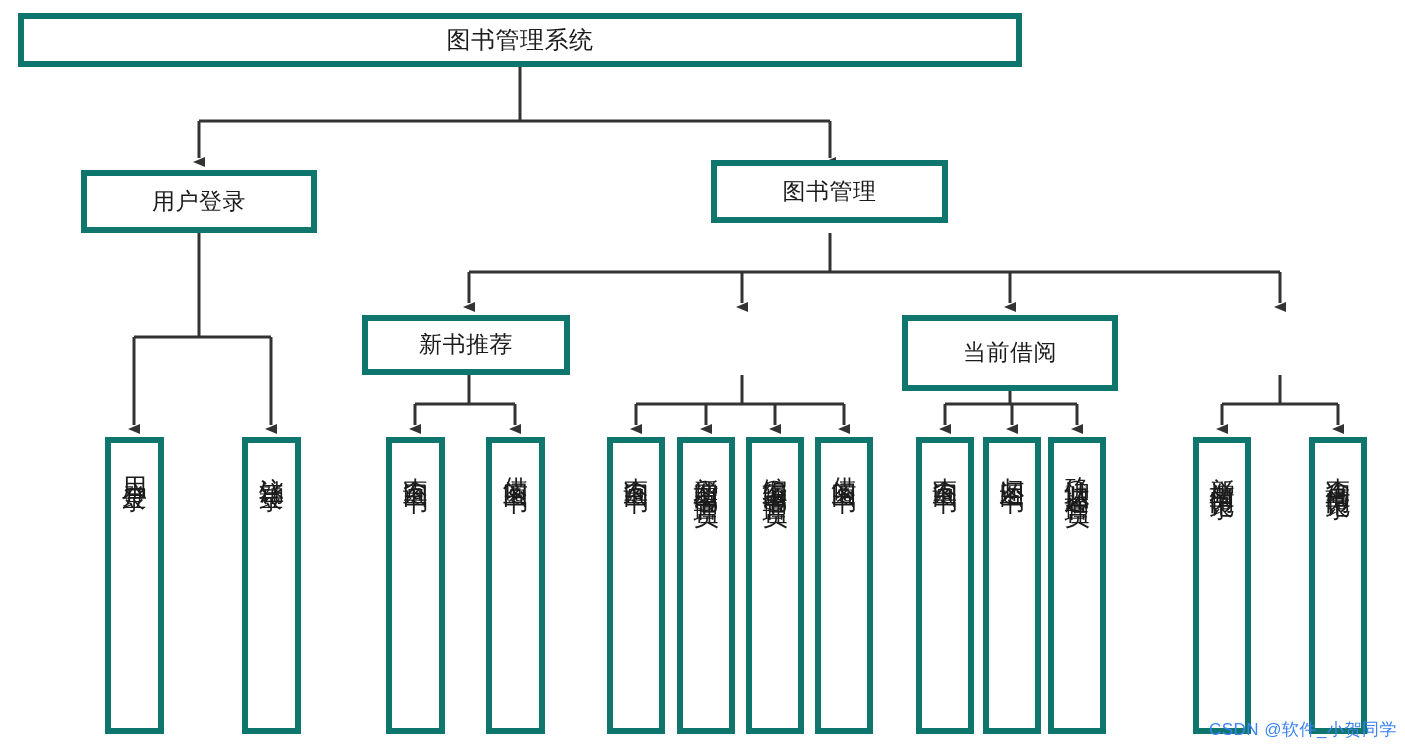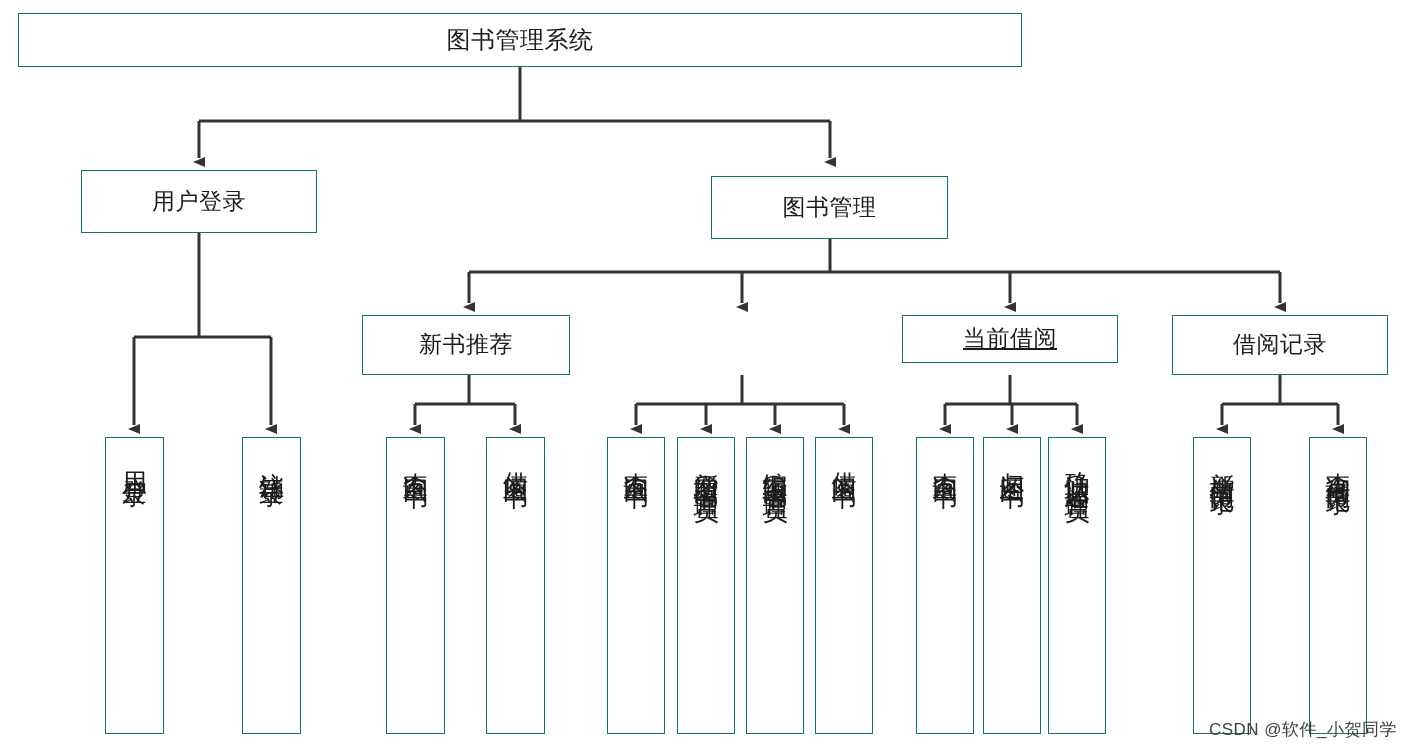--- a/index.html
+++ b/index.html
@@ -20,21 +20,21 @@
     position:absolute;
     left:0; top:0;
     width:1405px; height:747px;
     pointer-events:none;
   }
   
   .node{
     position:absolute;
     box-sizing:border-box;
     background:#ffffff;
-    border:1px solid #0f766e;
+    border:6px solid #0f766e;
     display:flex;
     align-items:center;
     justify-content:center;
     color:#1b1b1b;
     z-index:3;
   }
   .node .lbl{
     display:block;
     line-height:1.18;
     letter-spacing:0.5px;
@@ -60,21 +60,21 @@
     white-space:normal;
     max-height:278px;
   }
   .v-node.tall .lbl{ max-height:282px; }
   
   #watermark{
     position:absolute;
     right:8px;
     bottom:6px;
     font-size:17px;
-    color:#404040;
+    color:#3b82f6;
     letter-spacing:0.5px;
     z-index:6;
     white-space:nowrap;
     font-family:"Liberation Sans","DejaVu Sans",sans-serif;
   }
 </style>
 </head>
 <body>
 
 <div id="canvas">
@@ -132,36 +132,33 @@
   </svg>
 
   <div class="node h-node root" style="left:18px; top:13px; width:1004px; height:54px;">
     <span class="lbl">图书管理系统</span>
   </div>
 
   <div class="node h-node" style="left:81px; top:170px; width:236px; height:63px;">
     <span class="lbl">用户登录</span>
   </div>
 
-  <div class="node h-node" style="left:711px; top:176px; width:237px; height:63px;">
+  <div class="node h-node" style="left:711px; top:160px; width:237px; height:63px;">
     <span class="lbl">图书管理</span>
   </div>
 
   <div class="node h-node" style="left:362px; top:315px; width:208px; height:60px;">
     <span class="lbl">新书推荐</span>
   </div>
 
 
-  <div class="node h-node" style="left:902px; top:315px; width:216px; height:48px;text-decoration:underline;">
+  <div class="node h-node" style="left:902px; top:315px; width:216px; height:76px;">
     <span class="lbl">当前借阅</span>
   </div>
 
-  <div class="node h-node" style="left:1172px; top:315px; width:216px; height:60px;">
-    <span class="lbl">借阅记录</span>
-  </div>
 
   <div class="node v-node" style="left:105px; top:437px; width:59px; height:297px;">
     <span class="lbl">用户登录</span>
   </div>
 
   <div class="node v-node" style="left:242px; top:437px; width:59px; height:297px;">
     <span class="lbl">注销登录</span>
   </div>
 
   <div class="node v-node" style="left:386px; top:437px; width:59px; height:297px;">

